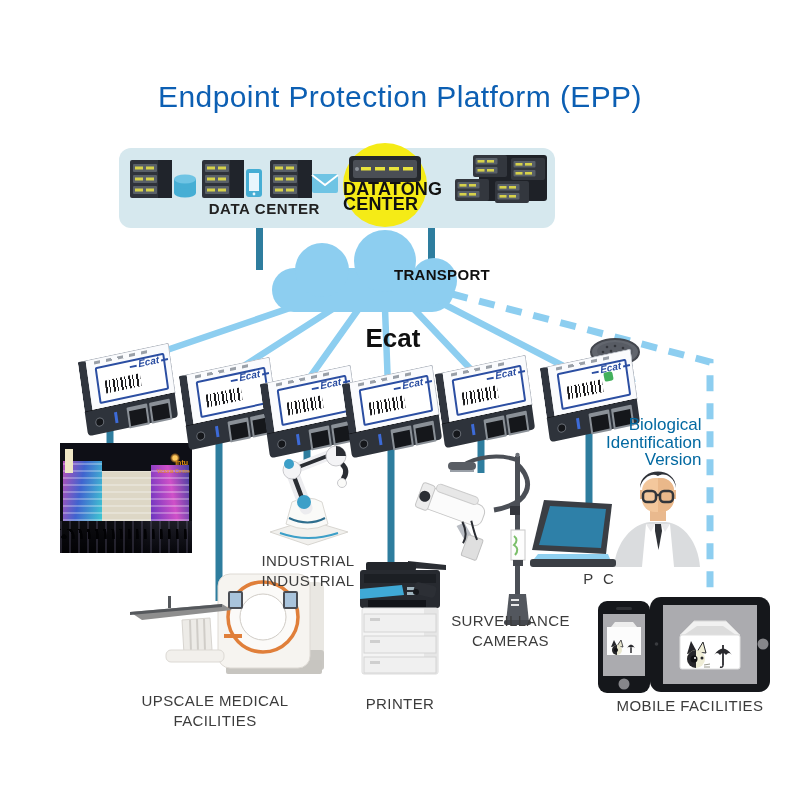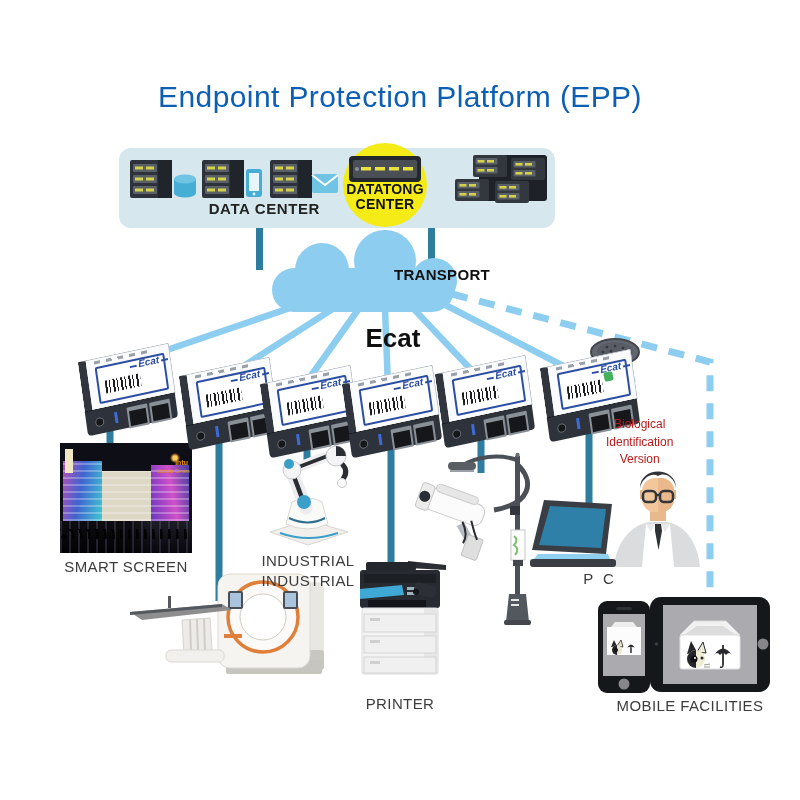--- a/index.html
+++ b/index.html
@@ -6,30 +6,30 @@
   .stage{position:relative;width:800px;height:800px;background:#fff;overflow:hidden;
          font-family:"Liberation Sans",sans-serif;color:#3b3b3b}
   .abs{position:absolute}
   .title{left:0;right:0;top:80px;text-align:center;font-size:30px;font-weight:normal;
          color:#0c5fb3;letter-spacing:.4px}
   
   .dc-box{left:119px;top:148px;width:436px;height:80px;background:#d6e8ee;border-radius:12px}
   .dc-label{left:150px;top:200px;width:170px;text-align:right;font-size:15px;
             font-weight:bold;color:#222;letter-spacing:.6px}
   .dt-circle{left:343px;top:143px;width:84px;height:84px;border-radius:50%;background:#f5eb16}
-  .dt-text{left:343px;top:182px;width:84px;text-align:center;font-size:14px;font-weight:bold;
+  .dt-text{left:343px;top:182px;width:84px;font-size:18px;font-weight:bold;
            color:#111;line-height:15px;letter-spacing:.2px}
   
   .cloud-text{left:300px;top:266px;width:190px;text-align:right;font-size:15px;font-weight:bold;
               color:#101010;line-height:17px;letter-spacing:.3px}
   .ecat-heading{left:338px;top:323px;width:110px;text-align:center;font-size:26px;
                 font-weight:bold;color:#101010}
   
   .lbl{font-size:15px;color:#3c3c3c;text-align:center;letter-spacing:.4px;line-height:20px}
-  .bio{left:606px;top:416px;font-size:12px;color:#b91c1c;line-height:17.5px;text-align:center}
+  .bio{left:606px;top:416px;font-size:17px;color:#0369a1;line-height:17.5px;text-align:right}
   
   .ecat{position:absolute;width:92px;height:76px;transform:rotate(-12deg) skewX(-4deg)}
   .ecat-top{position:absolute;left:0;top:0;width:84px;height:50px;background:#fafbfd;
             border:1px solid #b9bec6;border-left:8px solid #30353e;border-radius:2px}
   .ecat-top::before{content:"";position:absolute;left:8px;top:2px;width:60px;height:3px;
             background:repeating-linear-gradient(90deg,#9aa0a8 0 6px,transparent 6px 12px)}
   .ecat-panel{position:absolute;left:8px;top:8px;right:5px;bottom:5px;border:2px solid #2b4ea2;
             border-radius:2px;background:#fff}
   .ecat-logo{position:absolute;top:-2px;right:4px;color:#2b4ea2;font-weight:bold;
             font-style:italic;font-size:10px}
@@ -472,30 +472,31 @@
       <path d="M73,68 q0,3 -3,2" fill="none" stroke="#2a2a2e" stroke-width="1.5"></path>
     </g>
   </svg>
 
   <div class="abs bio">
     <div>Biological</div>
     <div>Identification</div>
     <div>Version</div>
   </div>
 
-  <div class="abs lbl" style="left:36px;top:557px;width:180px">SMART SCREEN</div>
 
   <div class="abs lbl" style="left:248px;top:551px;width:120px">
     <div>INDUSTRIAL</div>
     <div>INDUSTRIAL</div>
   </div>
 
+  <div class="abs lbl" style="left:105px;top:691px;width:220px">UPSCALE MEDICAL FACILITIES</div>
 
   <div class="abs lbl" style="left:350px;top:694px;width:100px">PRINTER</div>
 
   <div class="abs lbl" style="left:418px;top:611px;width:185px">
+    <div>SURVEILLANCE CAMERAS</div>
   </div>
 
   <div class="abs lbl" style="left:560px;top:569px;width:80px;letter-spacing:3px">P C</div>
 
   <div class="abs lbl" style="left:610px;top:696px;width:160px">MOBILE FACILITIES</div>
 
 </div>
 
 </body></html>

